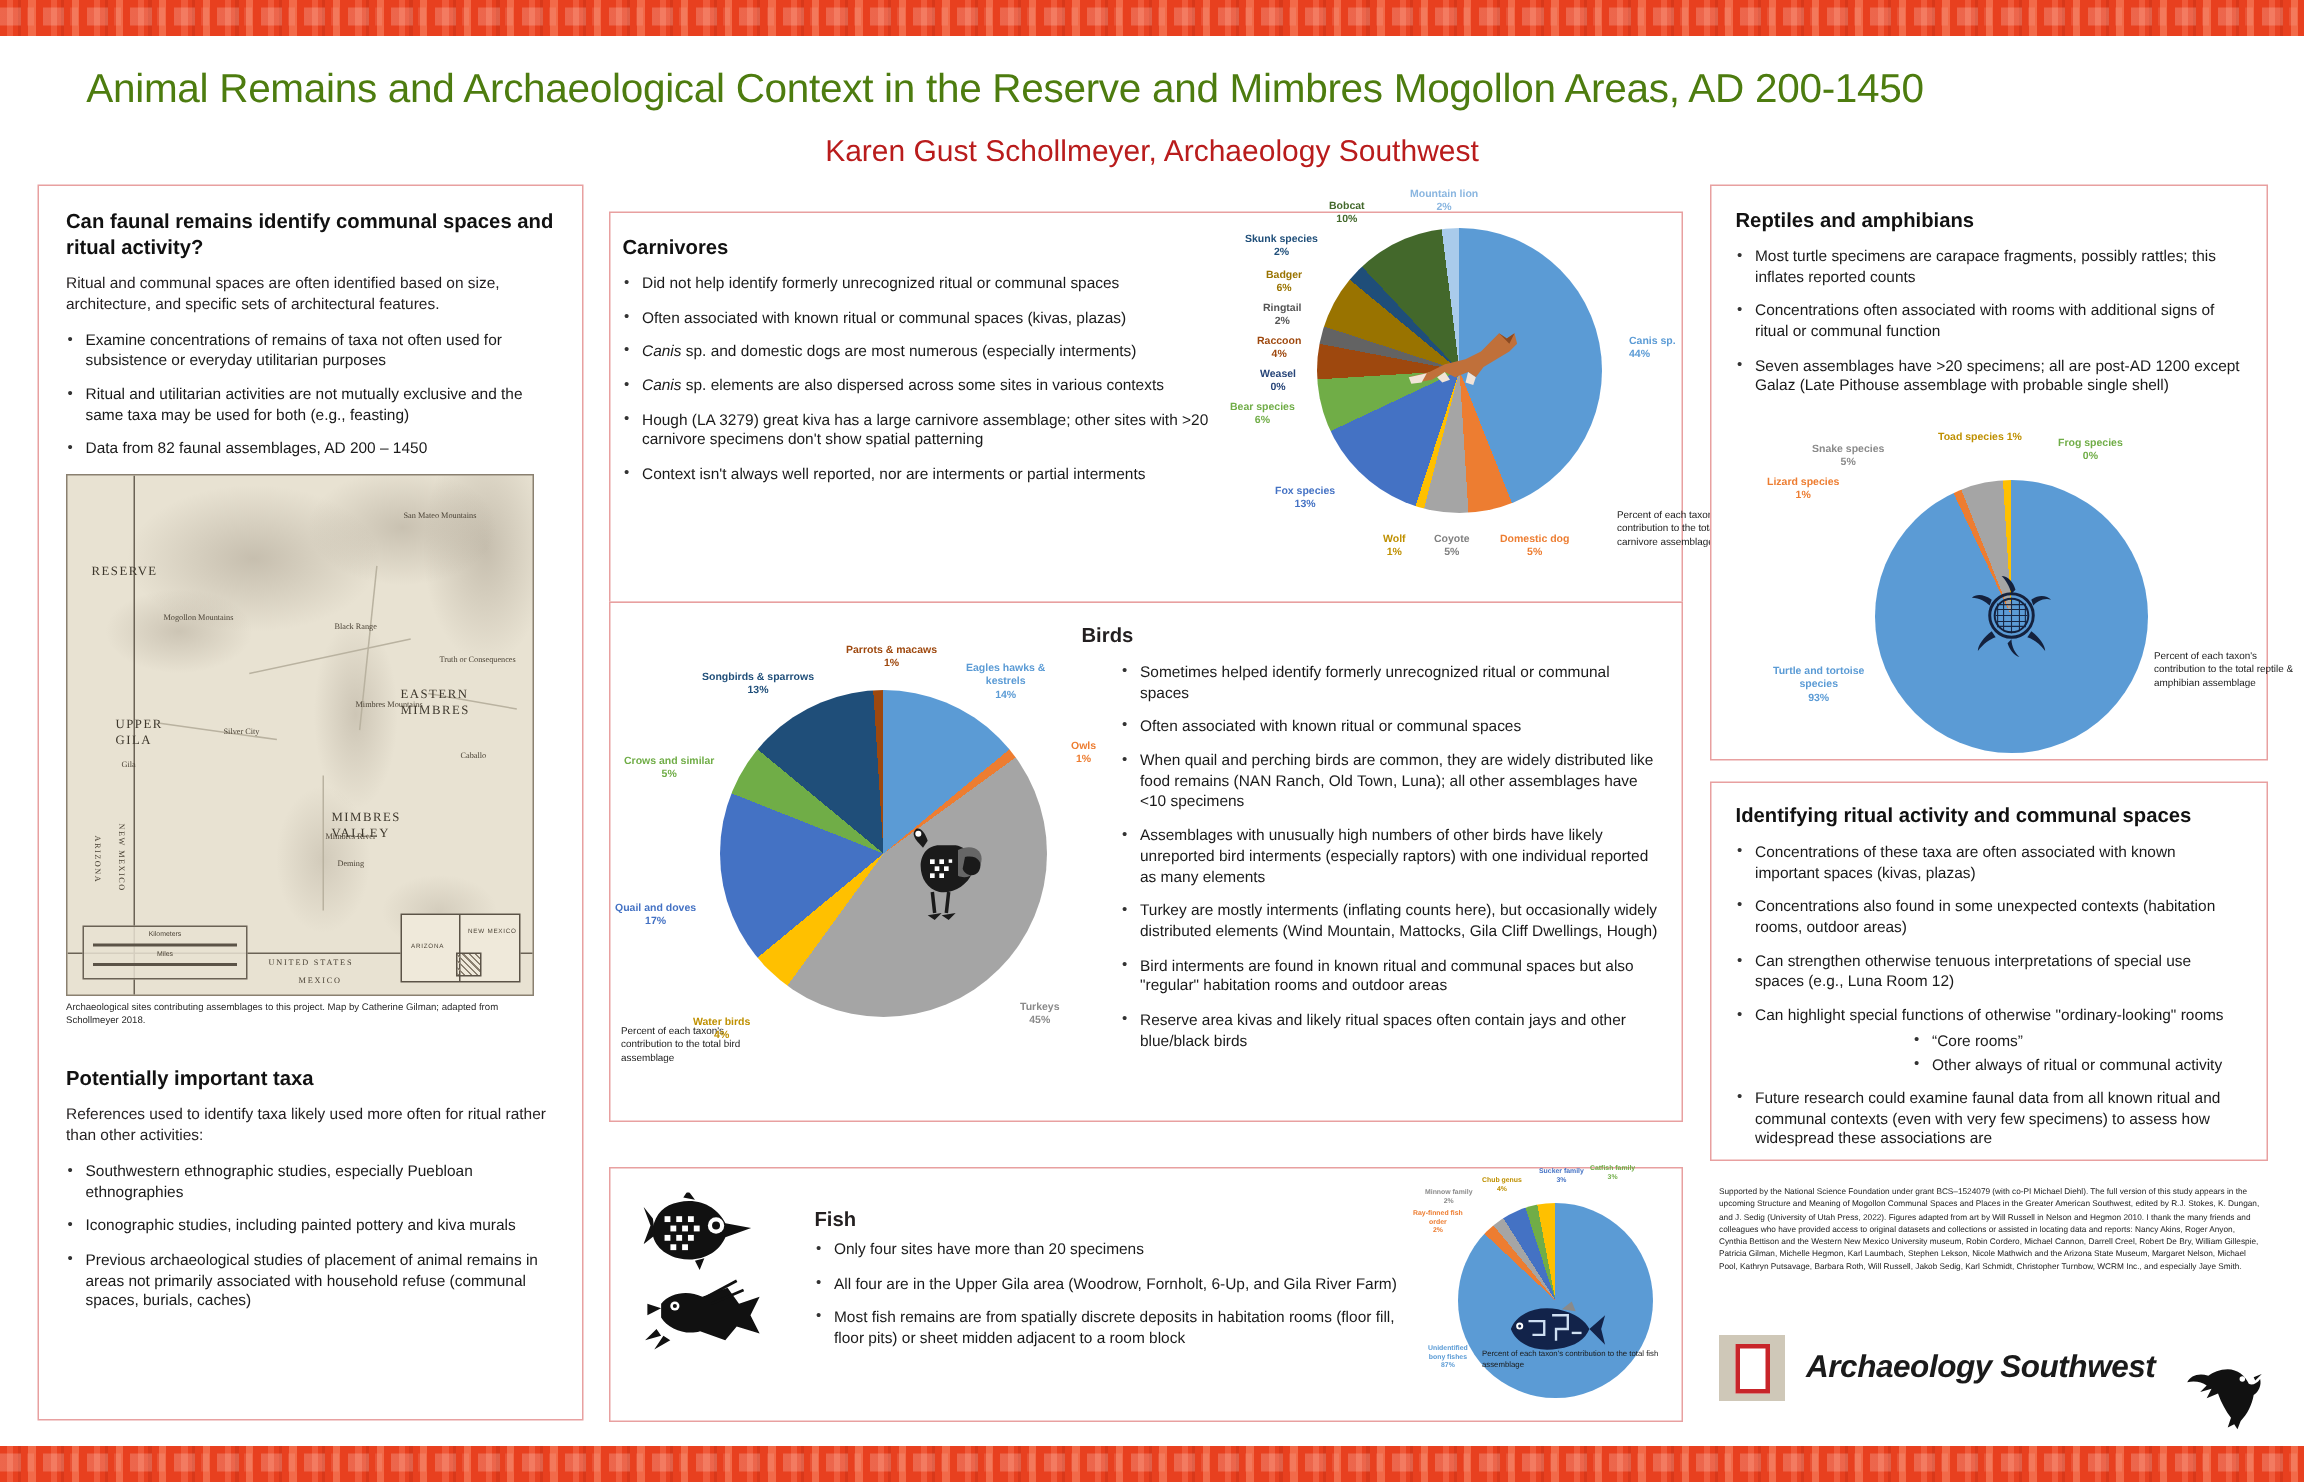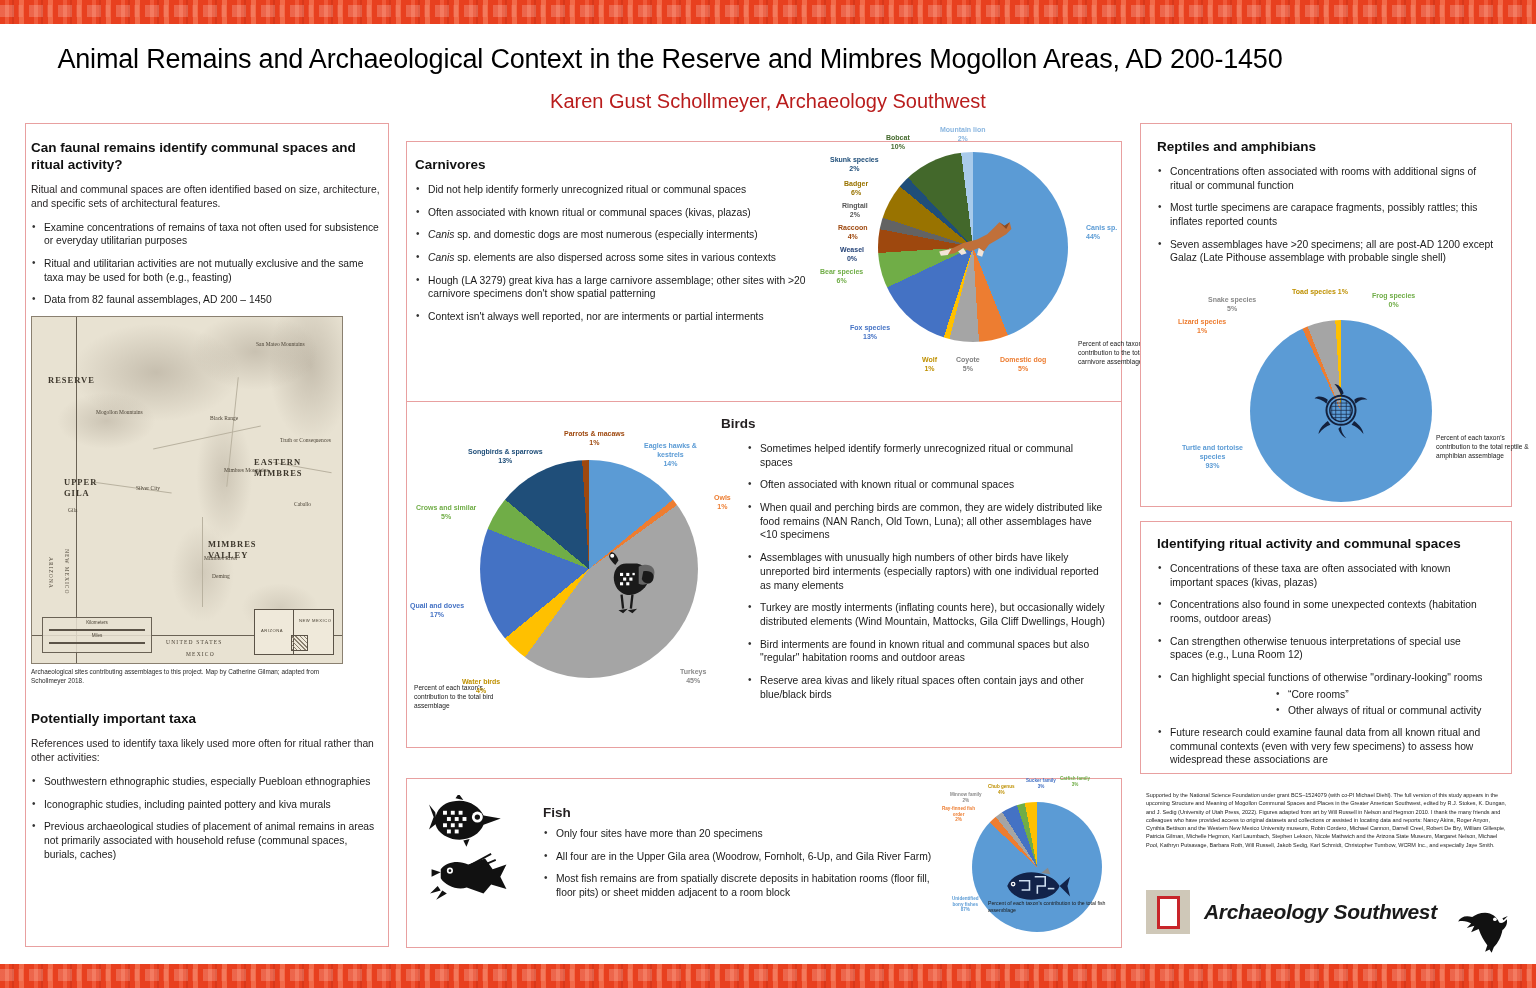--- a/index.html
+++ b/index.html
@@ -32,21 +32,21 @@
       rgba(0,0,0,0) 14px, rgba(0,0,0,0) 18px,
       rgba(255,255,255,.10) 18px, rgba(255,255,255,.10) 23px,
       rgba(0,0,0,0) 23px, rgba(0,0,0,0) 29px);
   }
   .border-top{top:0;}
   .border-bottom{bottom:0;}
 
   
   .poster-title{
     position:absolute;top:44px;left:0;width:1340px;text-align:center;
-    font-size:27px;font-weight:400;letter-spacing:-.2px;color:#000000;
+    font-size:27px;font-weight:400;letter-spacing:-.2px;color:#4d7c0f;
   }
   .poster-author{
     position:absolute;top:90px;left:0;width:1536px;text-align:center;
     font-size:20px;font-weight:400;color:#b91c1c;
   }
 
   
   .panel{
     position:absolute;
     border:1.4px solid #e8a0a0;
@@ -63,38 +63,38 @@
     font-size:10.3px;line-height:1.33;color:#1a1a1a;
   }
   ul.blist>li::before{
     content:"\2022";position:absolute;left:1px;top:-1px;font-size:10px;color:#333;
   }
   ul.blist>li.sub{padding-left:13px;margin-bottom:3px;}
   p.para{font-size:10.3px;line-height:1.35;margin:0 0 10px 0;}
   .it{font-style:italic;}
 
   
-  #panel-question{left:25px;top:123px;width:364px;height:824px;padding:16px 5px;}
+  #panel-question{left:25px;top:123px;width:364px;height:824px;padding:16px 18px;}
   .map-wrap{margin-top:6px;}
   .map-box{
     width:312px;height:348px;border:1px solid #8a8070;box-sizing:border-box;
     position:relative;overflow:hidden;
     background:
       radial-gradient(ellipse 120px 70px at 40% 16%, rgba(120,108,92,.30), rgba(120,108,92,0) 70%),
       radial-gradient(ellipse 90px 55px at 72% 10%, rgba(120,108,92,.28), rgba(120,108,92,0) 70%),
       radial-gradient(ellipse 60px 110px at 90% 14%, rgba(120,108,92,.30), rgba(120,108,92,0) 70%),
       radial-gradient(ellipse 70px 40px at 24% 30%, rgba(120,108,92,.25), rgba(120,108,92,0) 70%),
       radial-gradient(ellipse 40px 90px at 62% 46%, rgba(120,108,92,.24), rgba(120,108,92,0) 70%),
       radial-gradient(ellipse 45px 70px at 55% 74%, rgba(120,108,92,.20), rgba(120,108,92,0) 70%),
       radial-gradient(ellipse 55px 35px at 80% 84%, rgba(120,108,92,.18), rgba(120,108,92,0) 70%),
       #e8e2d2;
     font-size:0;
   }
   .map-label{
-    position:absolute;font-size:8.5px;font-weight:bold;letter-spacing:1px;
+    position:absolute;font-size:8.5px;font-weight:normal;letter-spacing:1px;
     color:#3d372c;font-family:"Liberation Serif", serif;
   }
   .map-small{
     position:absolute;font-size:5.5px;color:#4b4336;font-family:"Liberation Serif", serif;
   }
   .map-river{position:absolute;background:#b9b2a0;}
   .map-scale{
     position:absolute;left:10px;bottom:10px;width:108px;height:34px;
     border:1px solid #6a6255;background:rgba(232,226,210,.85);
   }
@@ -458,22 +458,22 @@
     </div>
     <div class="pie-lab c" style="left: 112px; top: -8px; color: rgb(112, 173, 71);">
       <div>Catfish family</div>
       <div>3%</div>
     </div>
   </div>
 
 <div class="panel" id="panel-reptiles">
   <div class="panel-h">Reptiles and amphibians</div>
   <ul class="blist">
+    <li>Most turtle specimens are carapace fragments, possibly rattles; this inflates reported counts</li>
     <li>Concentrations often associated with rooms with additional signs of ritual or communal function</li>
-    <li>Most turtle specimens are carapace fragments, possibly rattles; this inflates reported counts</li>
     <li>Seven assemblages have &gt;20 specimens; all are post-AD 1200 except Galaz (Late Pithouse assemblage with probable single shell)</li>
   </ul>
 </div>
 
 <div class="pie-block" id="chart-reptiles">
   <div class="pie" id="pie-reptiles" style="background: conic-gradient(rgb(91, 155, 213) 0deg, rgb(91, 155, 213) 334.8deg, rgb(237, 125, 49) 334.8deg, rgb(237, 125, 49) 338.4deg, rgb(165, 165, 165) 338.4deg, rgb(165, 165, 165) 356.4deg, rgb(255, 192, 0) 356.4deg, rgb(255, 192, 0) 360deg, rgb(112, 173, 71) 360deg, rgb(112, 173, 71) 360deg);">
     <svg class="animal-art" viewBox="0 0 100 100" width="66" height="66" style="left:58px;top:56px;">
       <circle cx="50" cy="52" r="22" fill="none" stroke="#14213d" stroke-width="3"></circle>
       <circle cx="50" cy="52" r="17" fill="none" stroke="#14213d" stroke-width="2"></circle>
       <g stroke="#14213d" stroke-width="1.1" opacity=".95">

